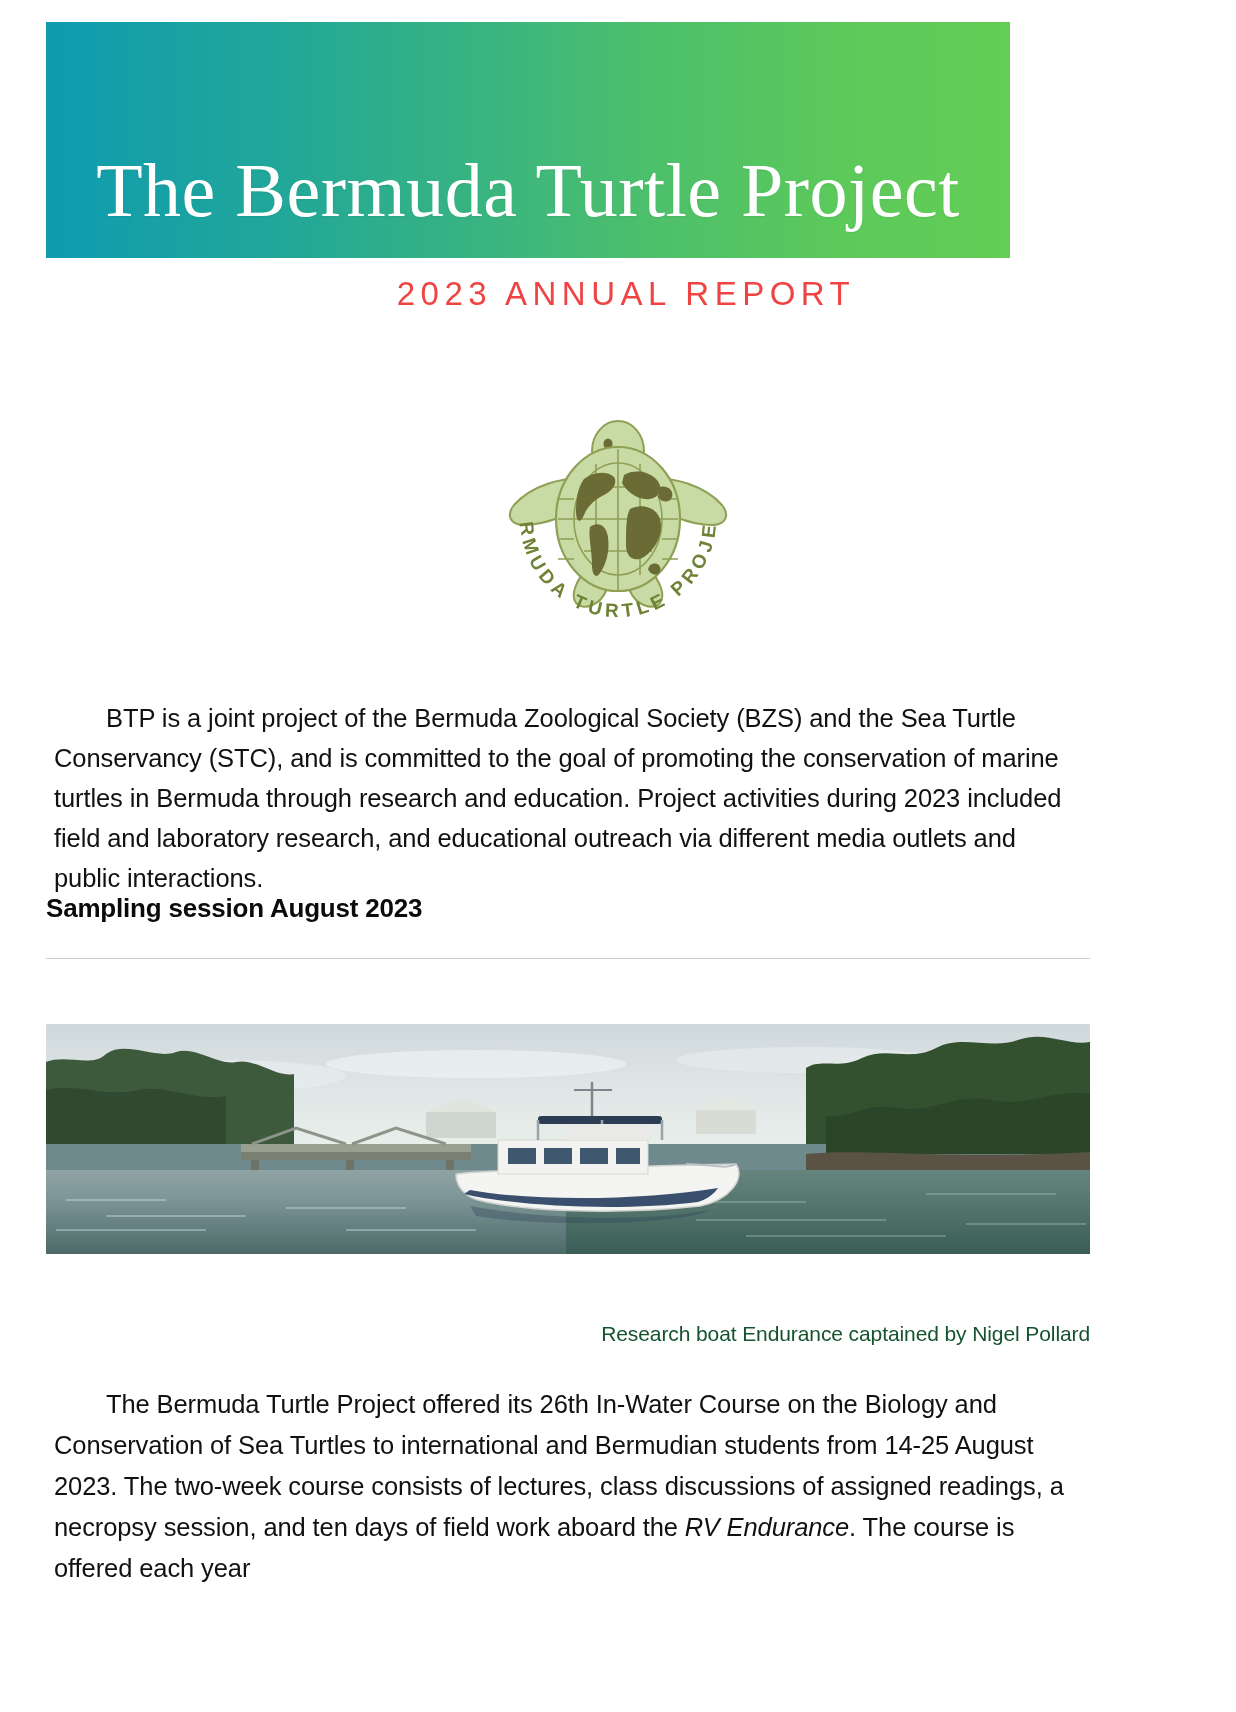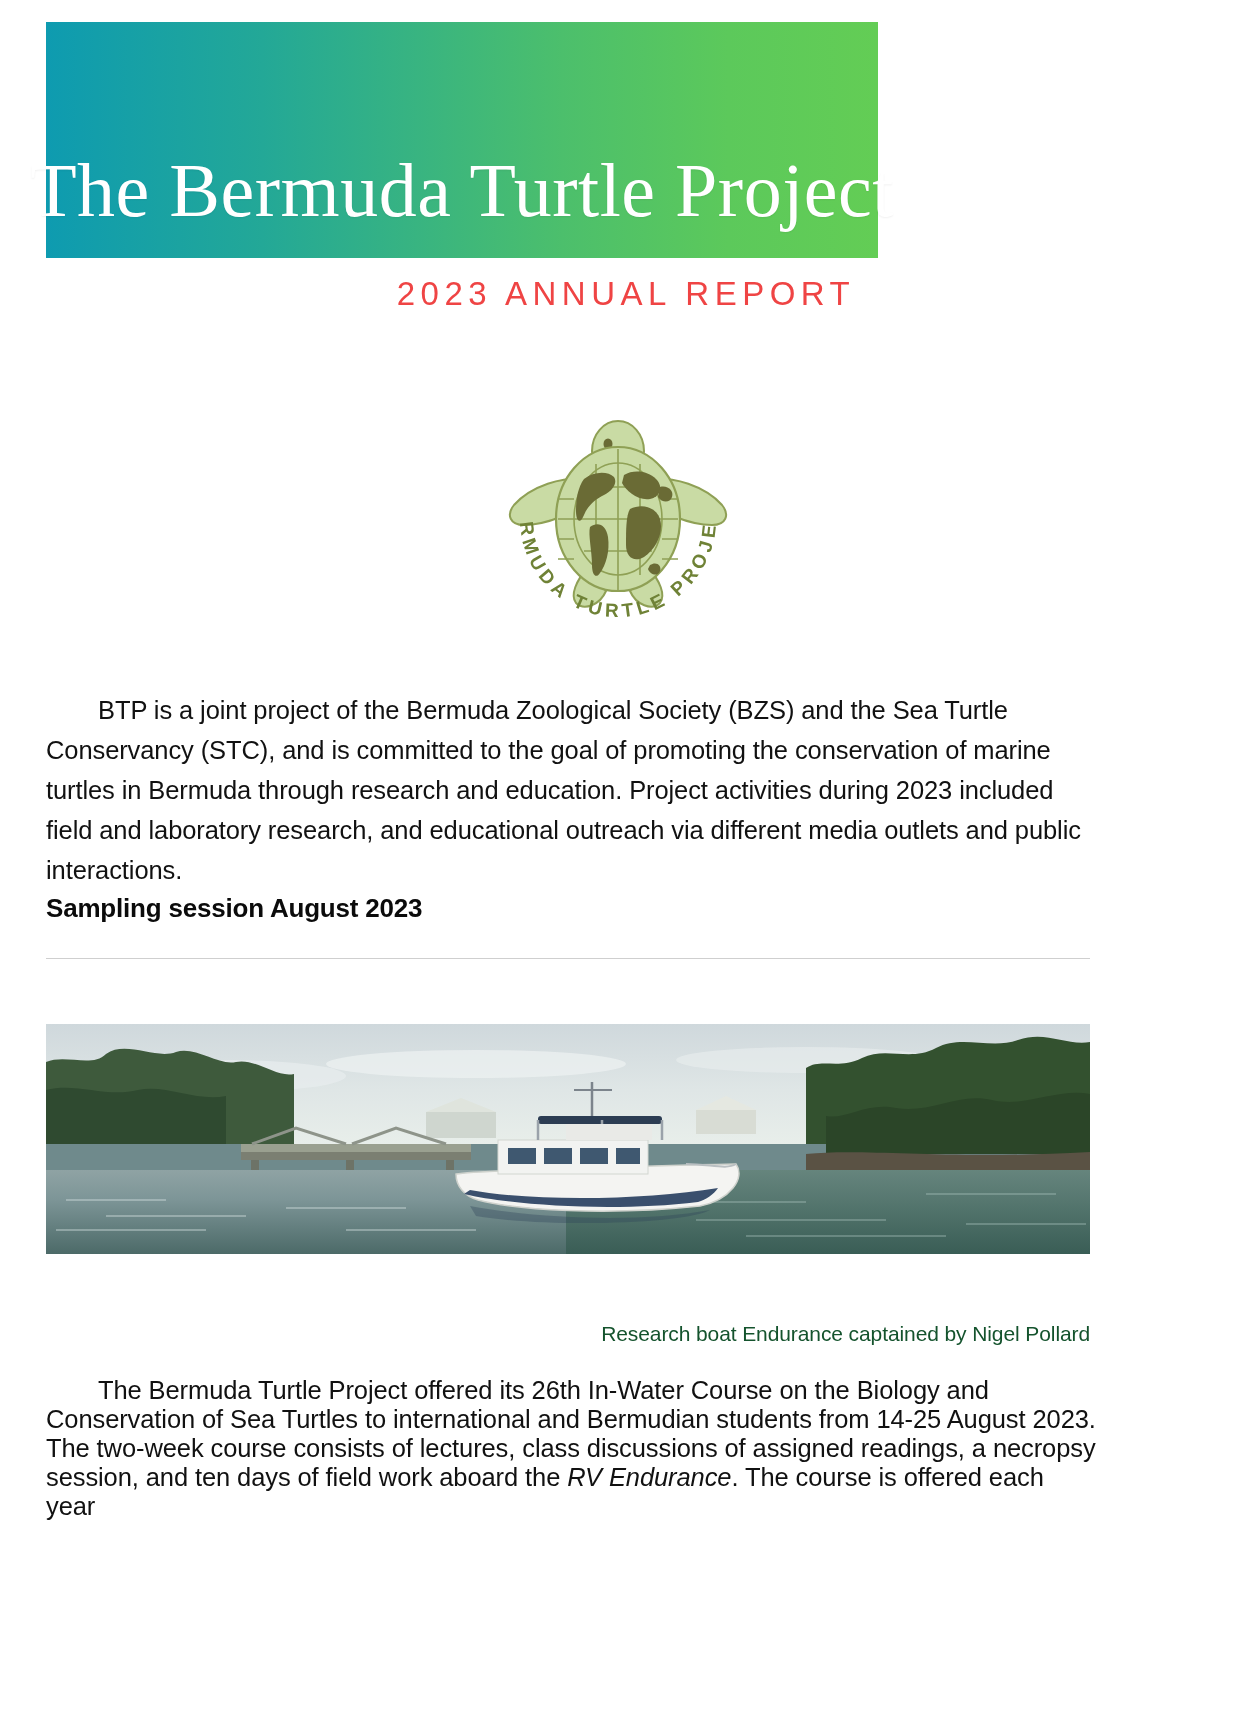--- a/index.html
+++ b/index.html
@@ -20,21 +20,21 @@
     position: absolute;
     left: 0; top: 0;
     width: 1236px; height: 1712px;
     background: #fff;
   }
 
   
   .banner {
     position: absolute;
     left: 46px; top: 22px;
-    width: 832px; height: 236px;
+    width: 964px; height: 236px;
     background: linear-gradient(90deg, #0e9bb0 0%, #23a897 26%, #4cbf6c 62%, #5cc95b 82%, #63cd55 100%);
     display: flex;
     align-items: flex-end;
     justify-content: center;
   }
   .banner-title {
     font-family: "Liberation Serif", "DejaVu Serif", serif;
     font-size: 76px;
     line-height: 1;
     color: #ffffff;
@@ -69,21 +69,21 @@
   }
   .logo {
     width: 268px; height: 268px;
     position: relative;
   }
   .logo svg { display: block; }
   p.body {
     font-size: 25.5px;
     line-height: 40px;
     color: #111111;
-    margin: 0;
+    margin: 8px;
     text-indent: 52px;
     letter-spacing: -0.1px;
   }
   #intro-para { position: absolute; left: 46px; top: 690px; width: 1046px; }
 
   
   .section-heading {
     position: absolute;
     left: 46px; top: 893px;
     font-size: 26px;
@@ -112,21 +112,21 @@
     position: absolute;
     left: 46px; top: 1322px;
     width: 1044px;
     text-align: right;
     font-size: 21px;
     color: #14532d;
     letter-spacing: -0.1px;
   }
 
   #closing-para { position: absolute; left: 46px; top: 1376px; width: 1050px; }
-  #closing-para .body { line-height: 29px; }
+  #closing-para .body { line-height: 41px; }
   .ital { font-style: italic; }
 </style>
 </head>
 <body>
 
 <div class="page">
 
   <div class="banner">
     <div class="banner-title">The Bermuda Turtle Project</div>
   </div>

